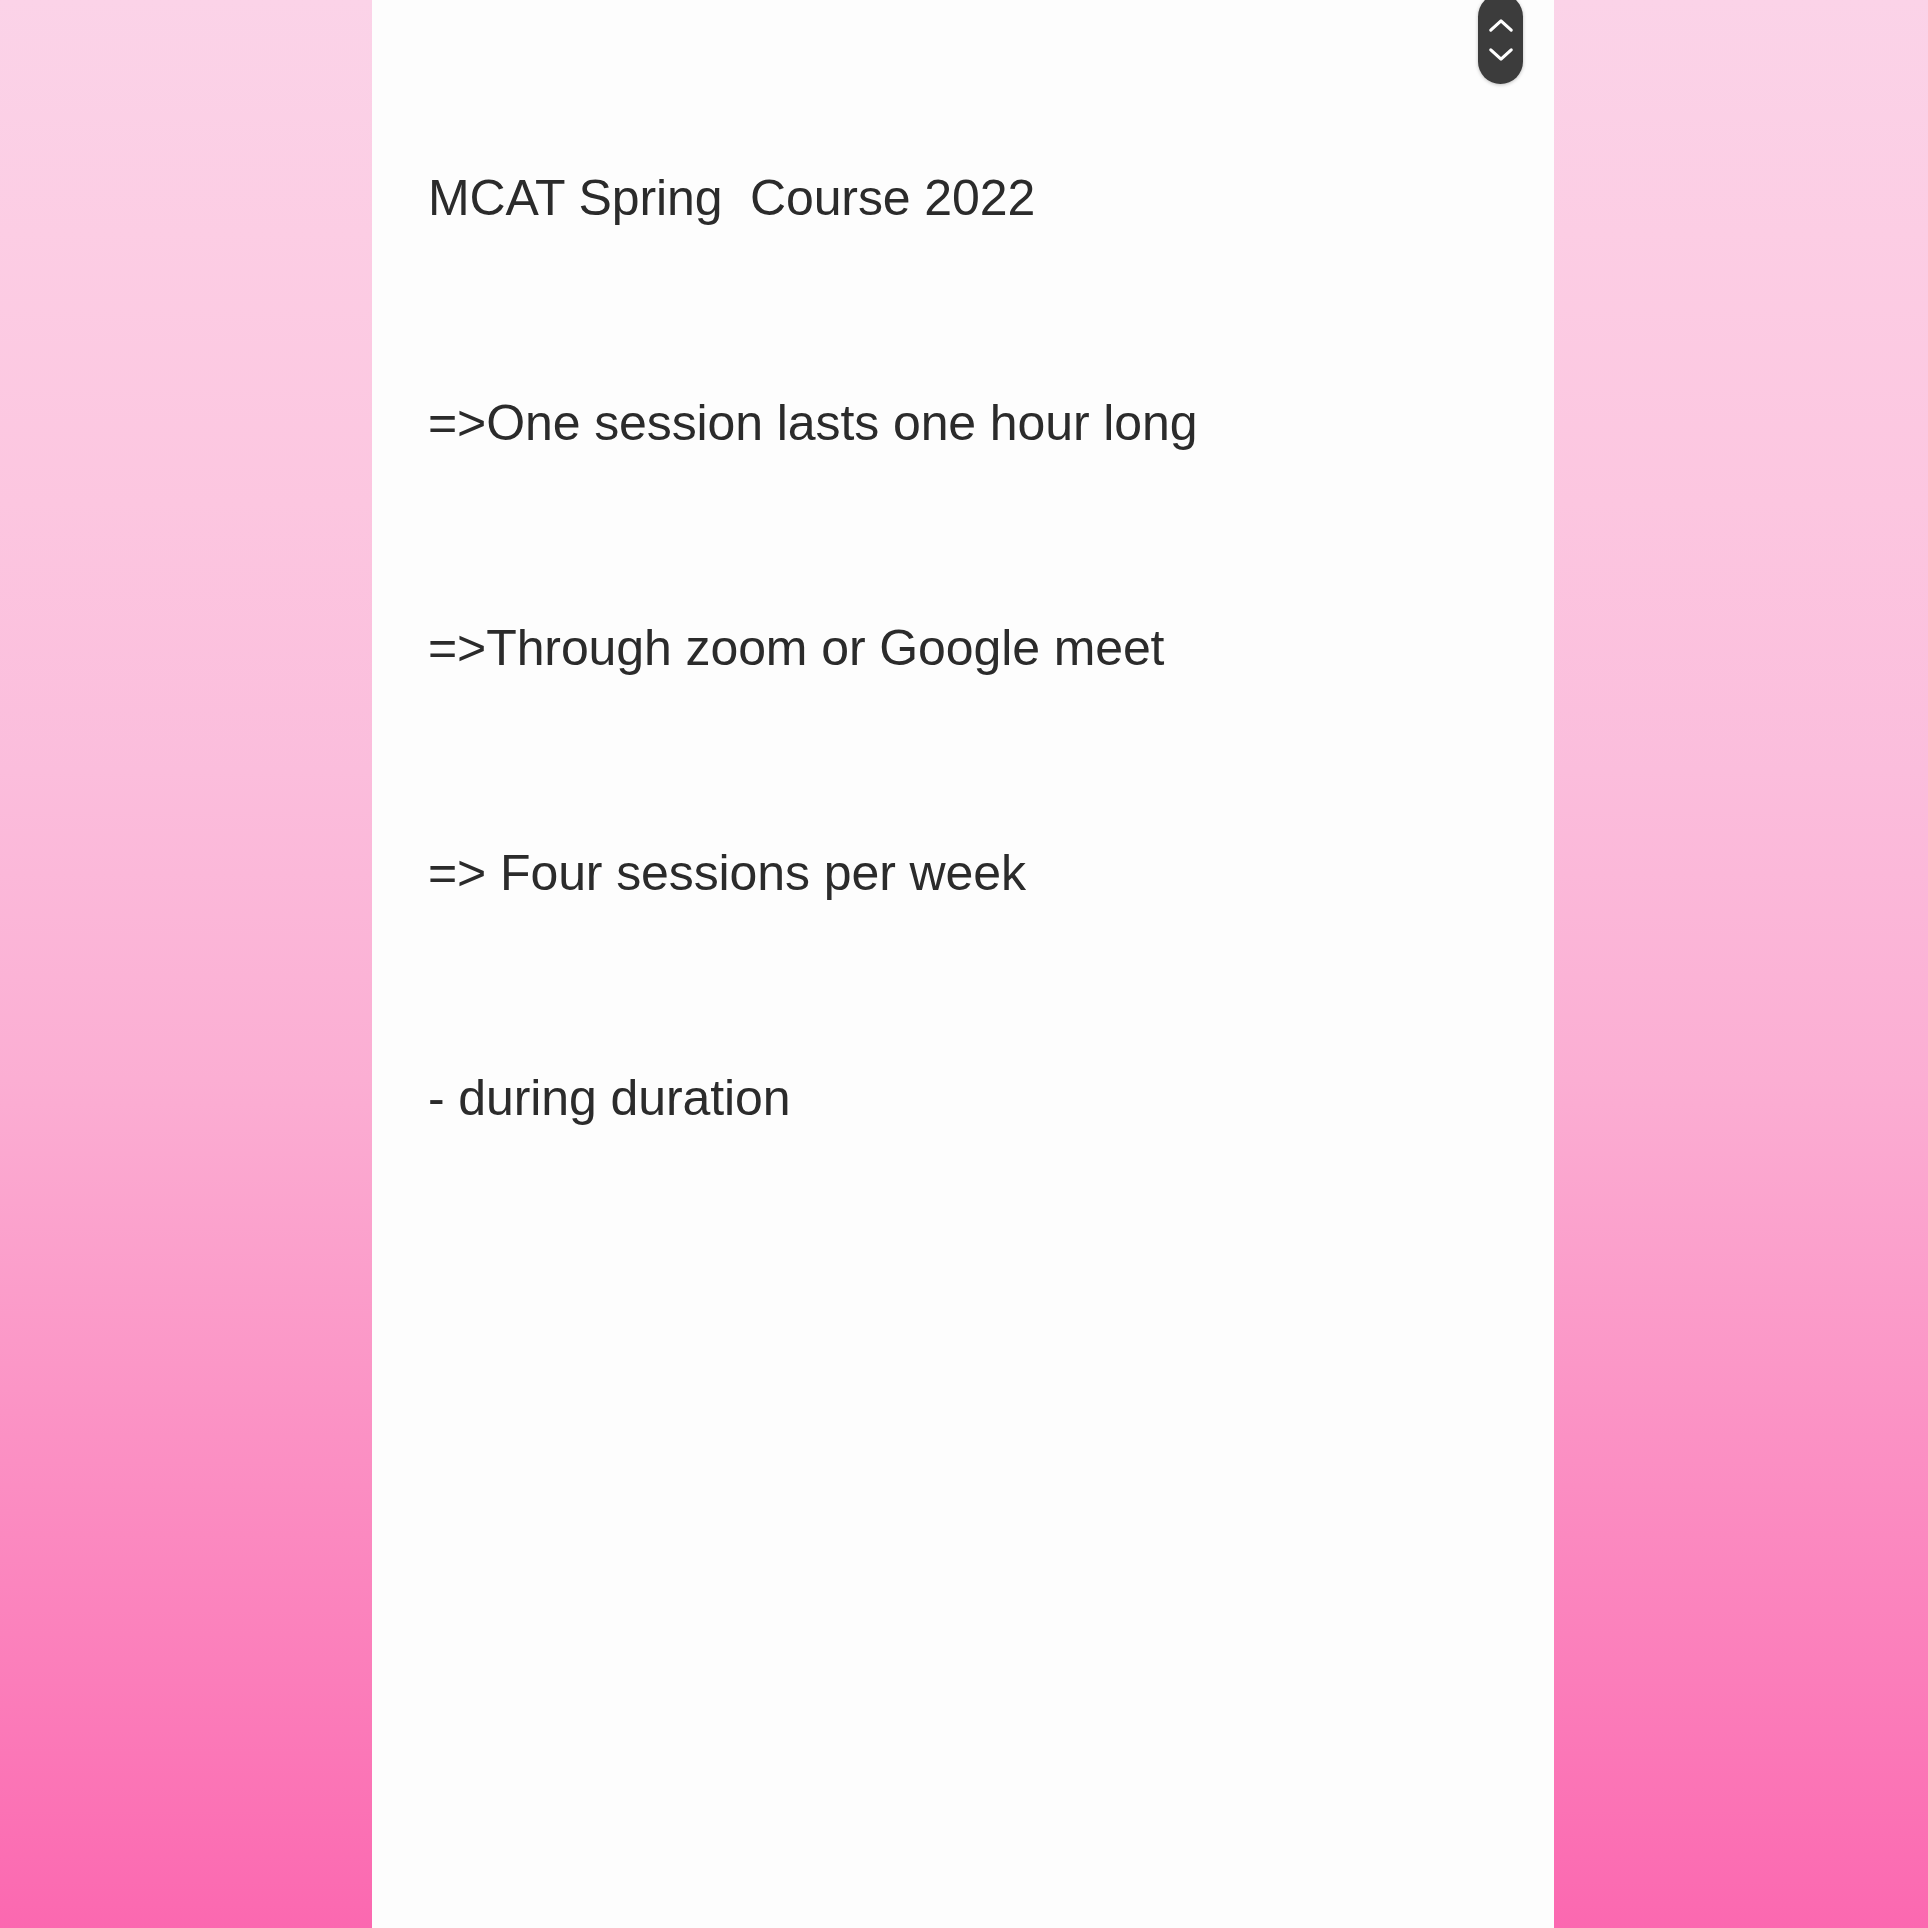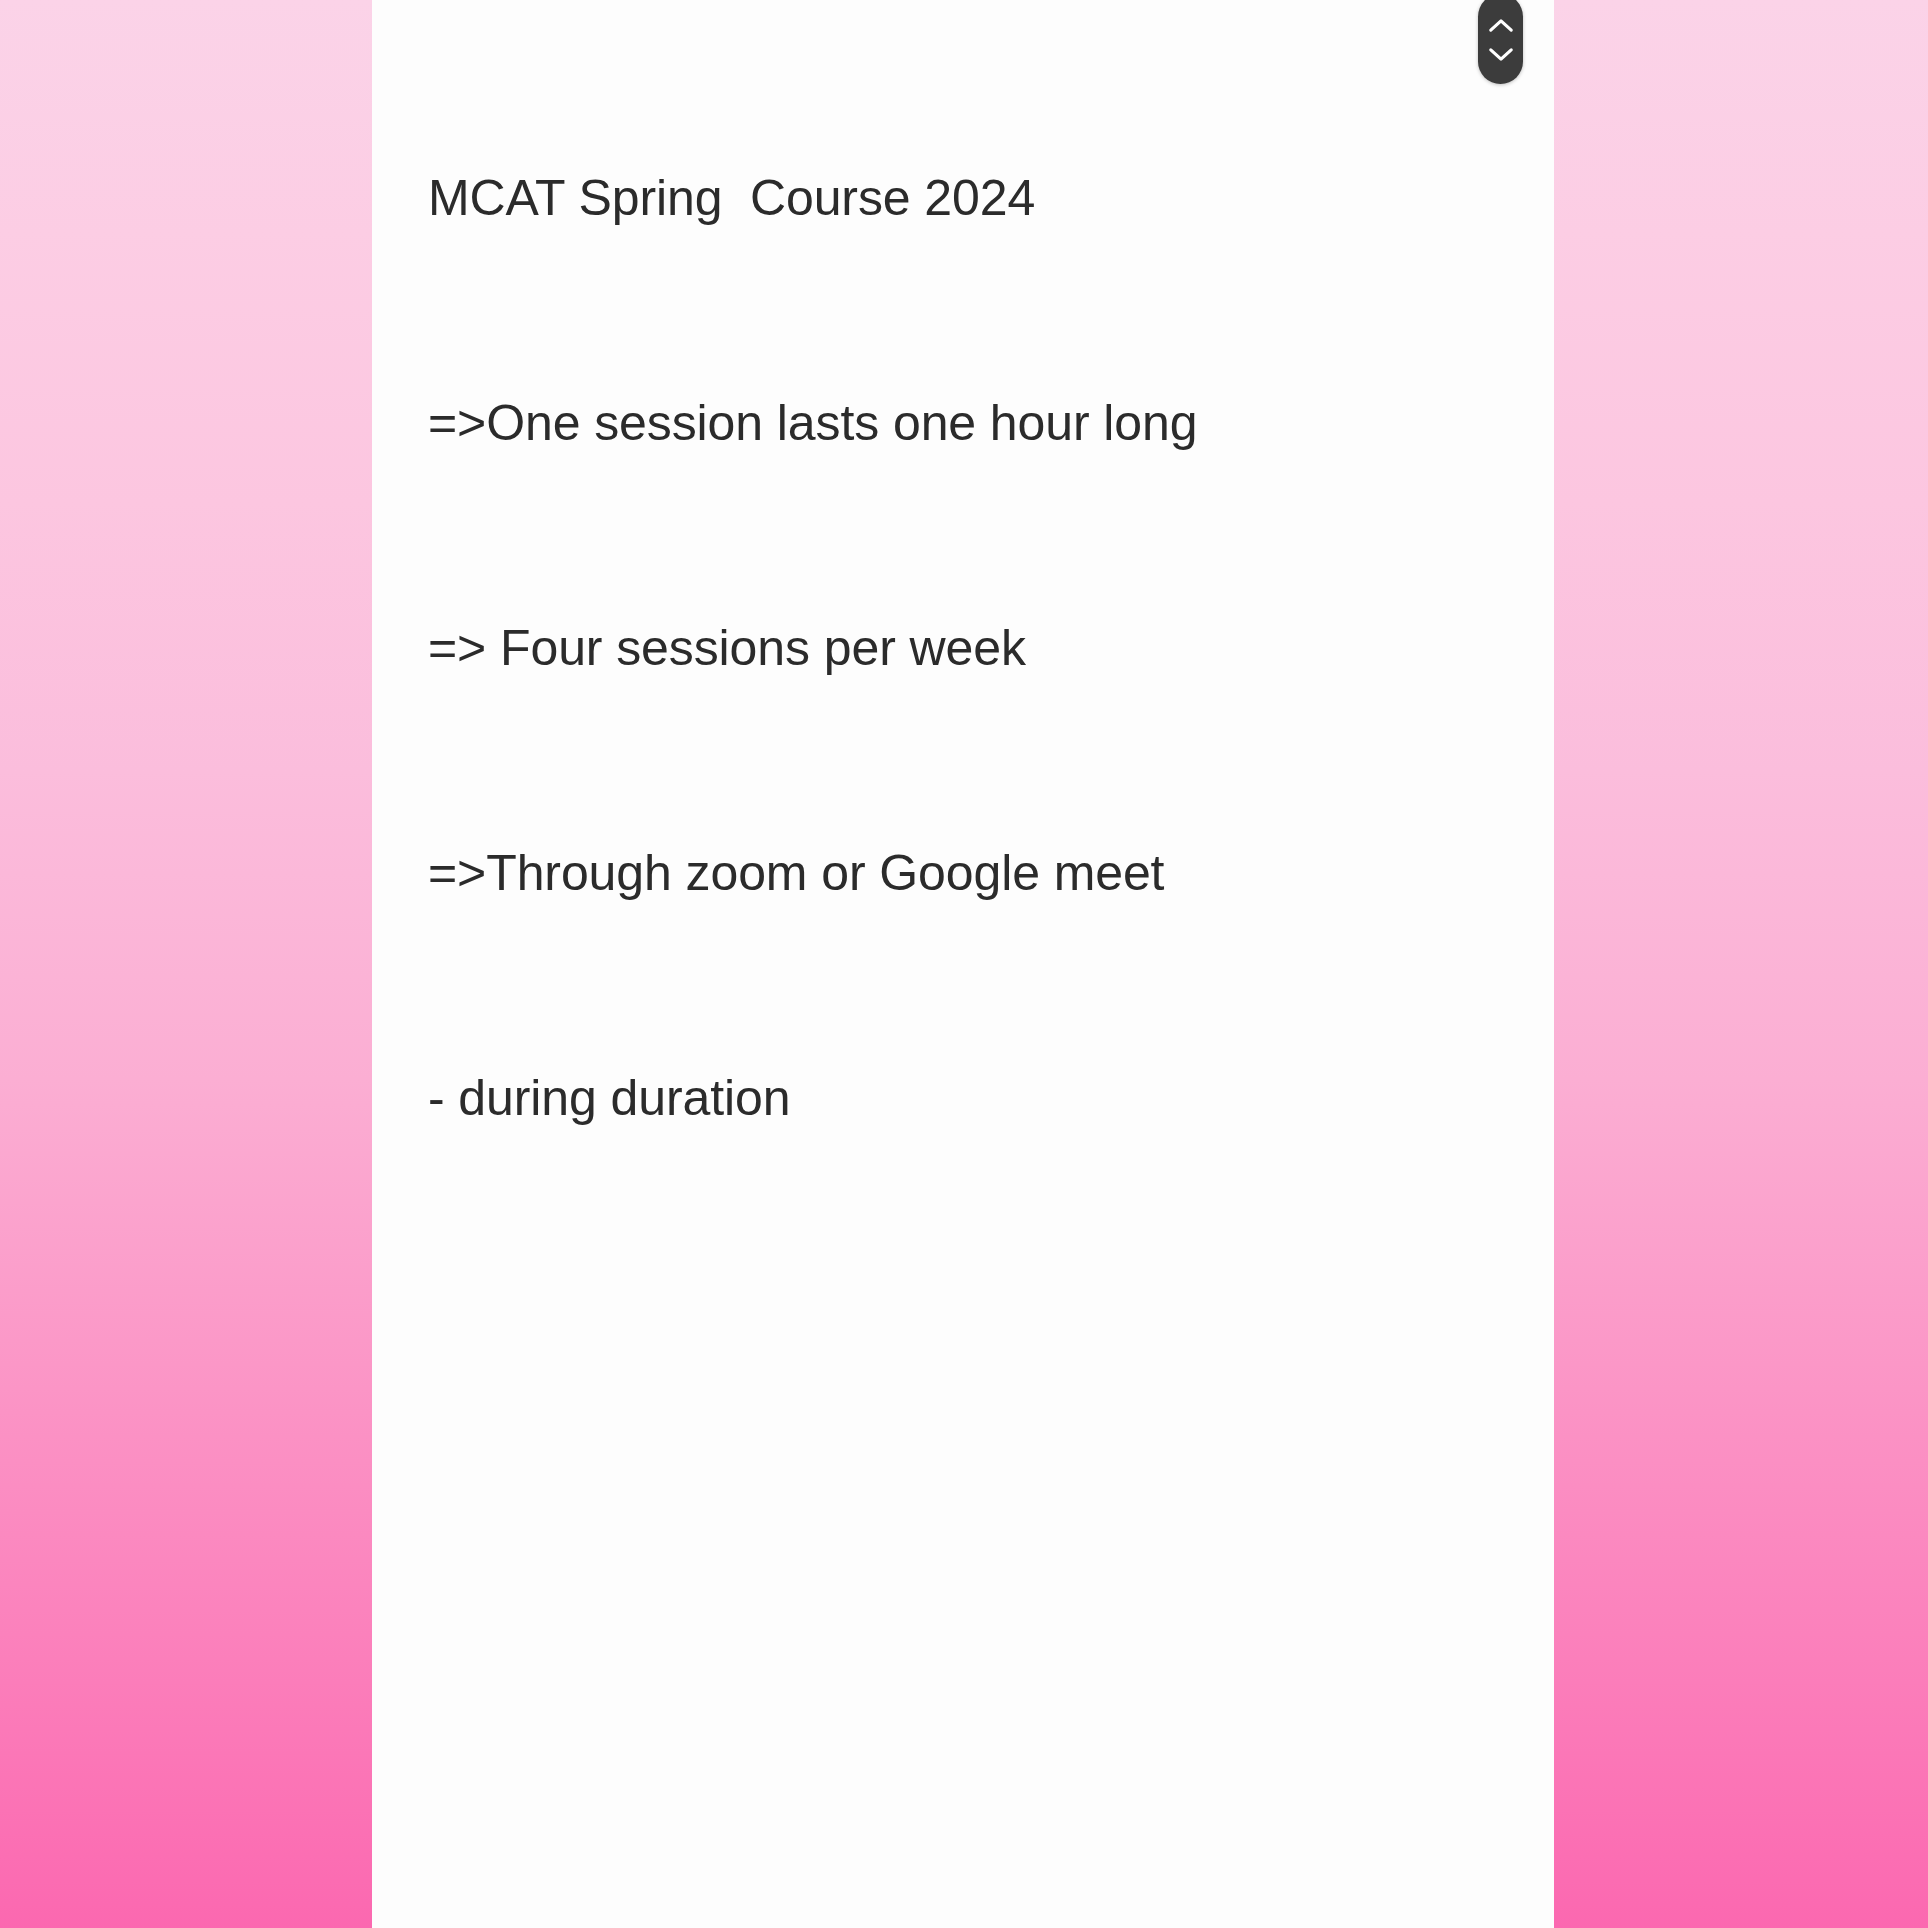--- a/index.html
+++ b/index.html
@@ -93,24 +93,24 @@
 </style>
 </head>
 <body>
 
 <div id="screen">
 
   <div id="backdrop"></div>
 
   <div id="card">
     <ul id="post-text">
-      <li>MCAT Spring  Course 2024</li>
+      <li>MCAT Spring  Course 2022</li>
       <li>=&gt;One session lasts one hour long</li>
+      <li>=&gt;Through zoom or Google meet</li>
       <li>=&gt; Four sessions per week</li>
-      <li>=&gt;Through zoom or Google meet</li>
       <li>- during duration</li>
       
       
       
       
       
       
       
       
       

